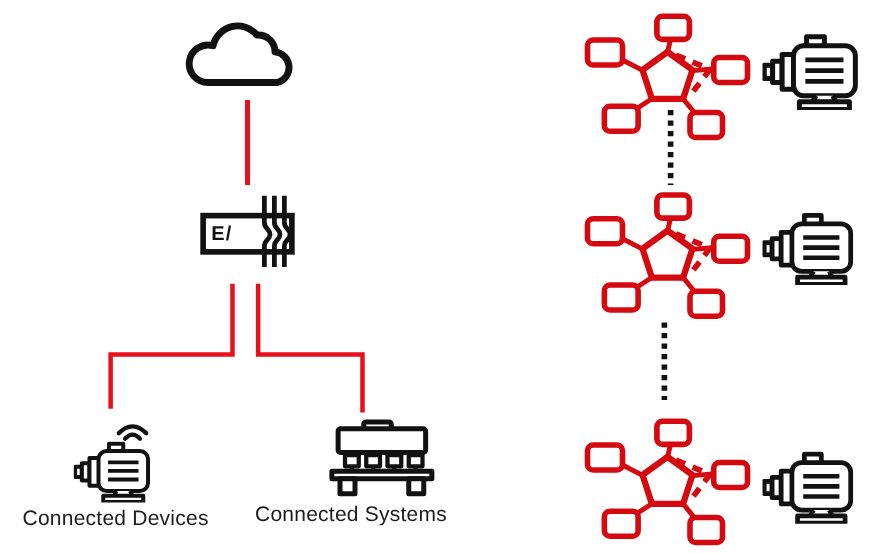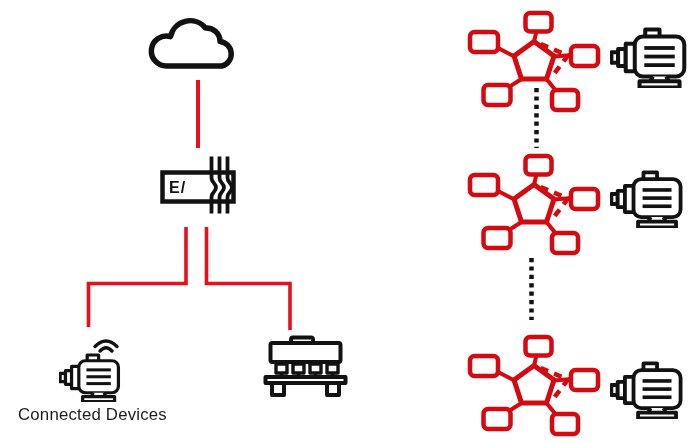--- a/index.html
+++ b/index.html
@@ -129,13 +129,14 @@
 
     <use href="#motor" x="610" y="27" width="80" height="61"></use>
     <use href="#motor" x="610" y="170" width="76" height="58"></use>
     <use href="#motor" x="610" y="361" width="76" height="58"></use>
   </svg>
 
   <div class="edge-label" style="left:169px;top:180px">E/</div>
 
   <div class="label" style="left:18px;top:405px">Connected Devices</div>
 
+  <div class="label" style="left:204px;top:402px">Connected Systems</div>
 </div>
 
 </body></html>

